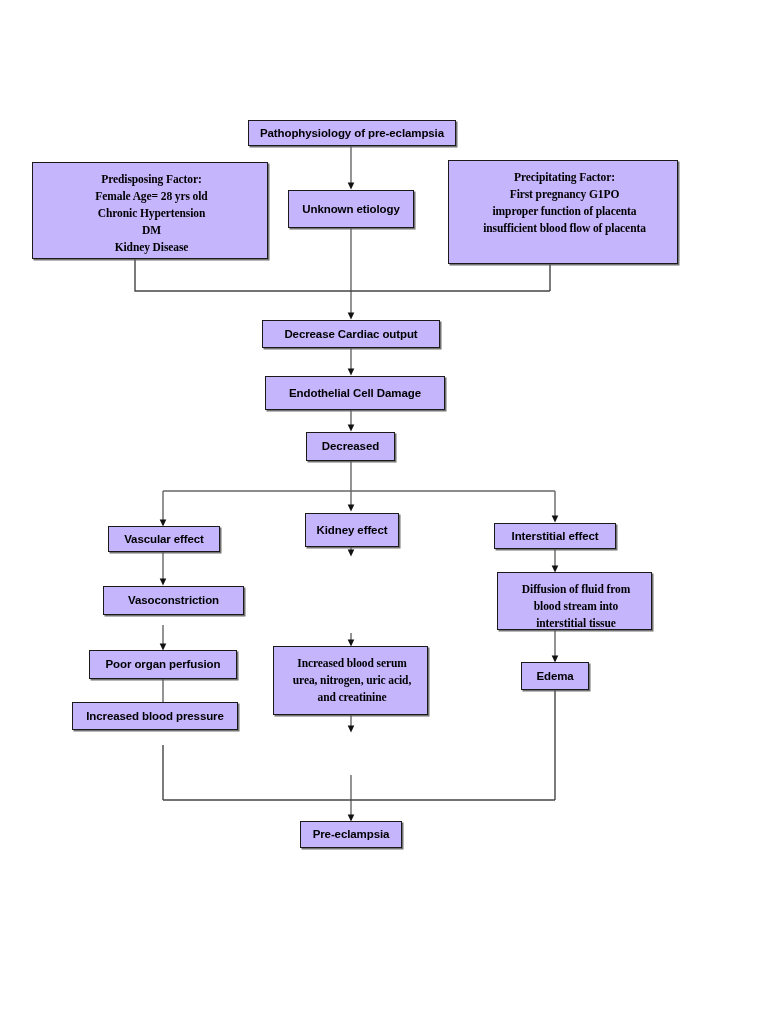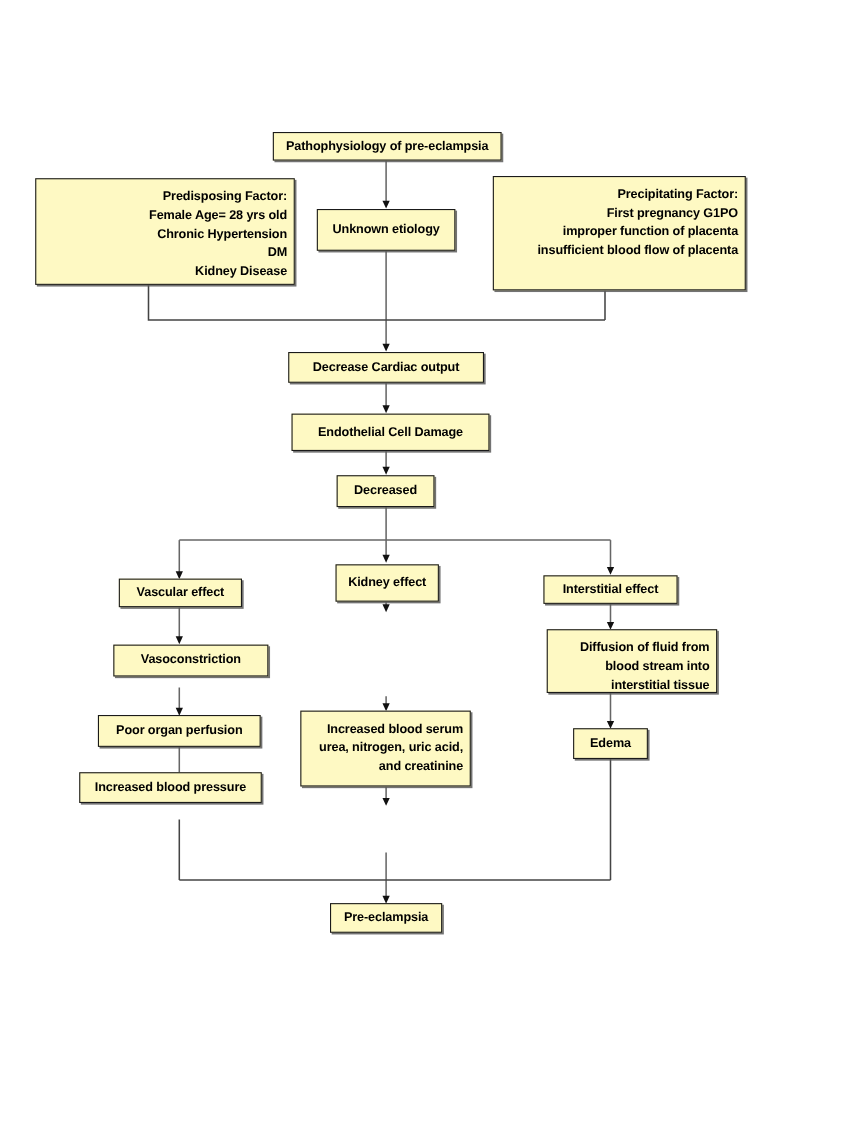--- a/index.html
+++ b/index.html
@@ -23,41 +23,41 @@
     position: absolute;
     left: 0;
     top: 0;
     width: 768px;
     height: 1024px;
     pointer-events: none;
   }
   .node {
     position: absolute;
     box-sizing: border-box;
-    background: #fef9c3;
+    background: #c4b5fd;
     border: 1px solid #1a1a1a;
     box-shadow: 1.5px 1.5px 0 rgba(90,90,90,0.85);
     display: flex;
     align-items: center;
     z-index: 2;
   }
   .node .txt {
     display: block;
     width: 100%;
     font-size: 11.5px;
     font-weight: bold;
     line-height: 17px;
     letter-spacing: -0.1px;
     white-space: pre-line;
     color: #000000;
   }
   .node.center { justify-content: center; }
   .node.center .txt { text-align: center; }
   .node.leftalign { justify-content: flex-start; }
-  .node.leftalign .txt { text-align: right; padding-left: 9px; padding-right: 6px; }
+  .node.leftalign .txt { text-align: center; padding-left: 9px; padding-right: 6px; font-family: Liberation Serif, serif; }
   .node.topalign { align-items: flex-start; }
   .node.topalign .txt { padding-top: 8px; }
   .node.pad { padding-left: 8px; padding-right: 8px; }
 </style>
 </head>
 <body>
 
 <div id="canvas">
 
   <svg id="wires" viewBox="0 0 768 1024" xmlns="http://www.w3.org/2000/svg">

